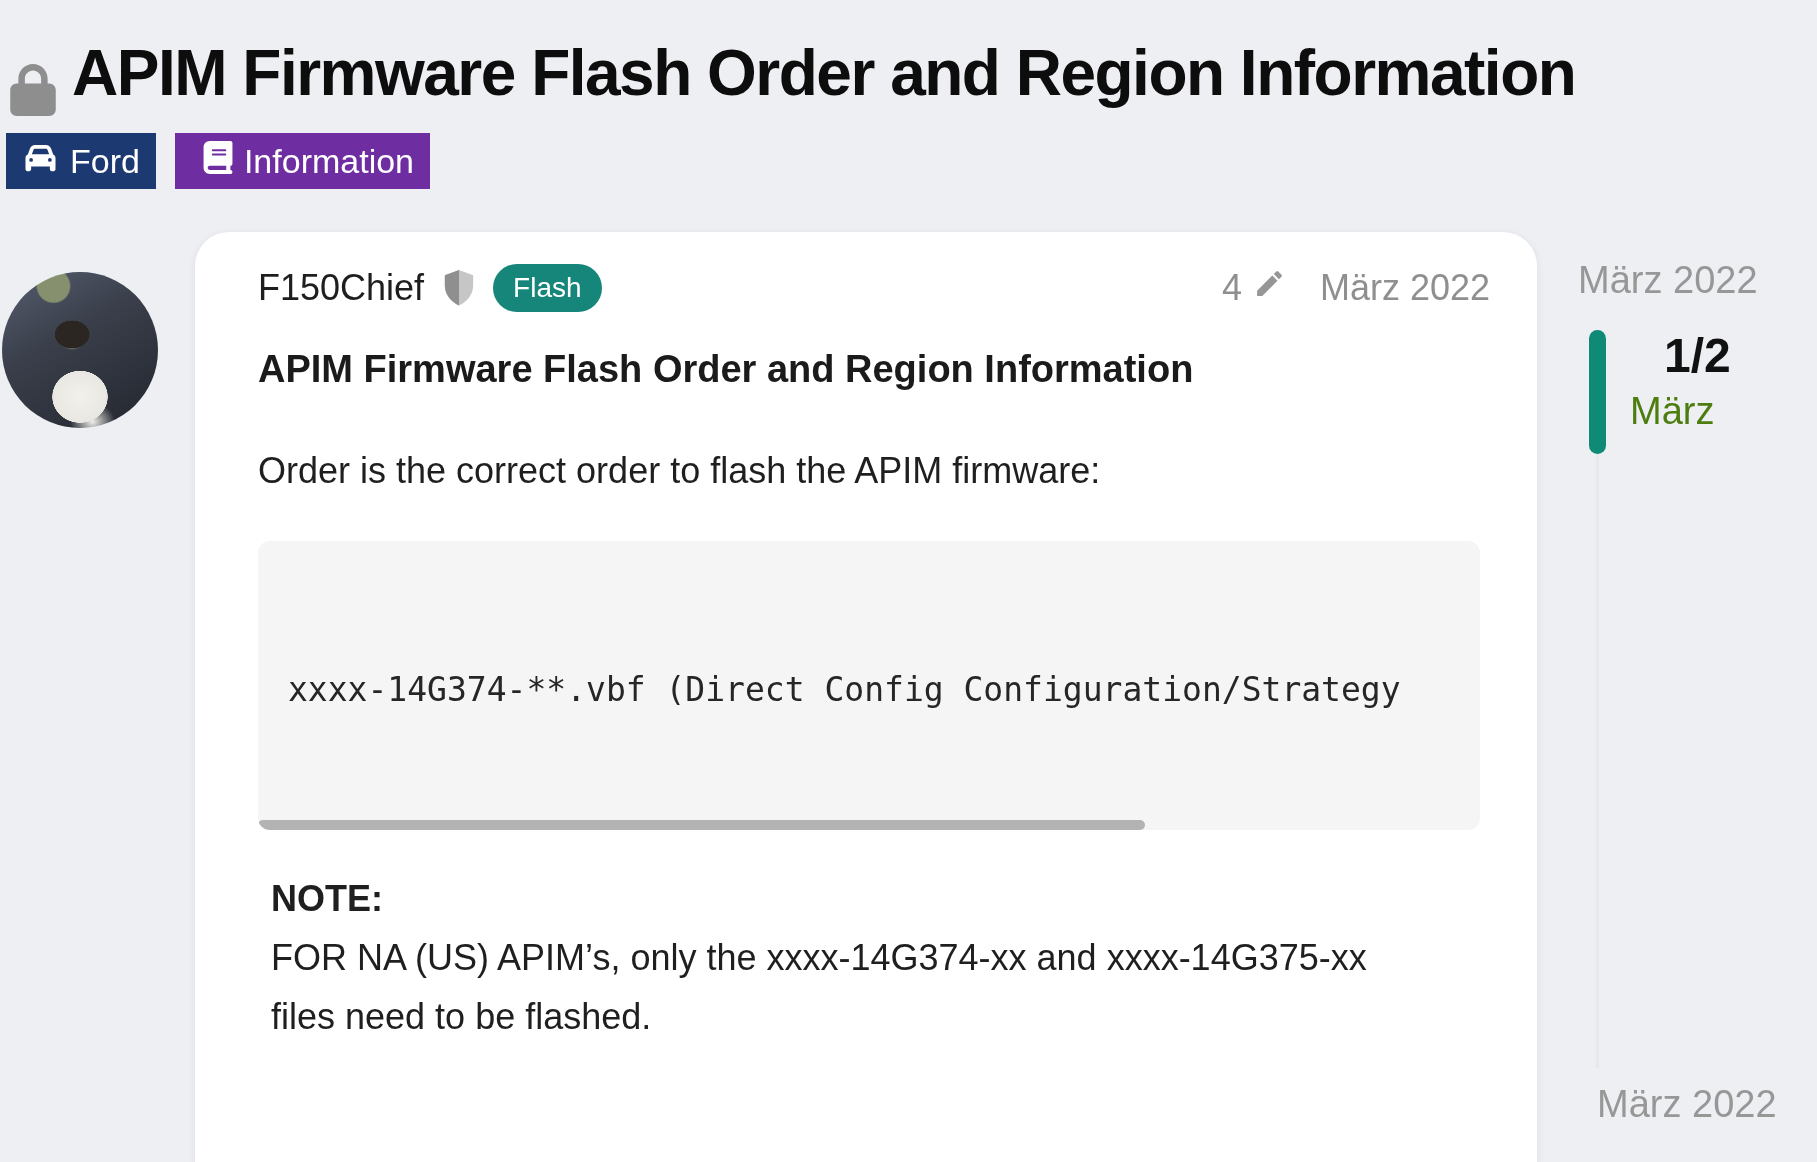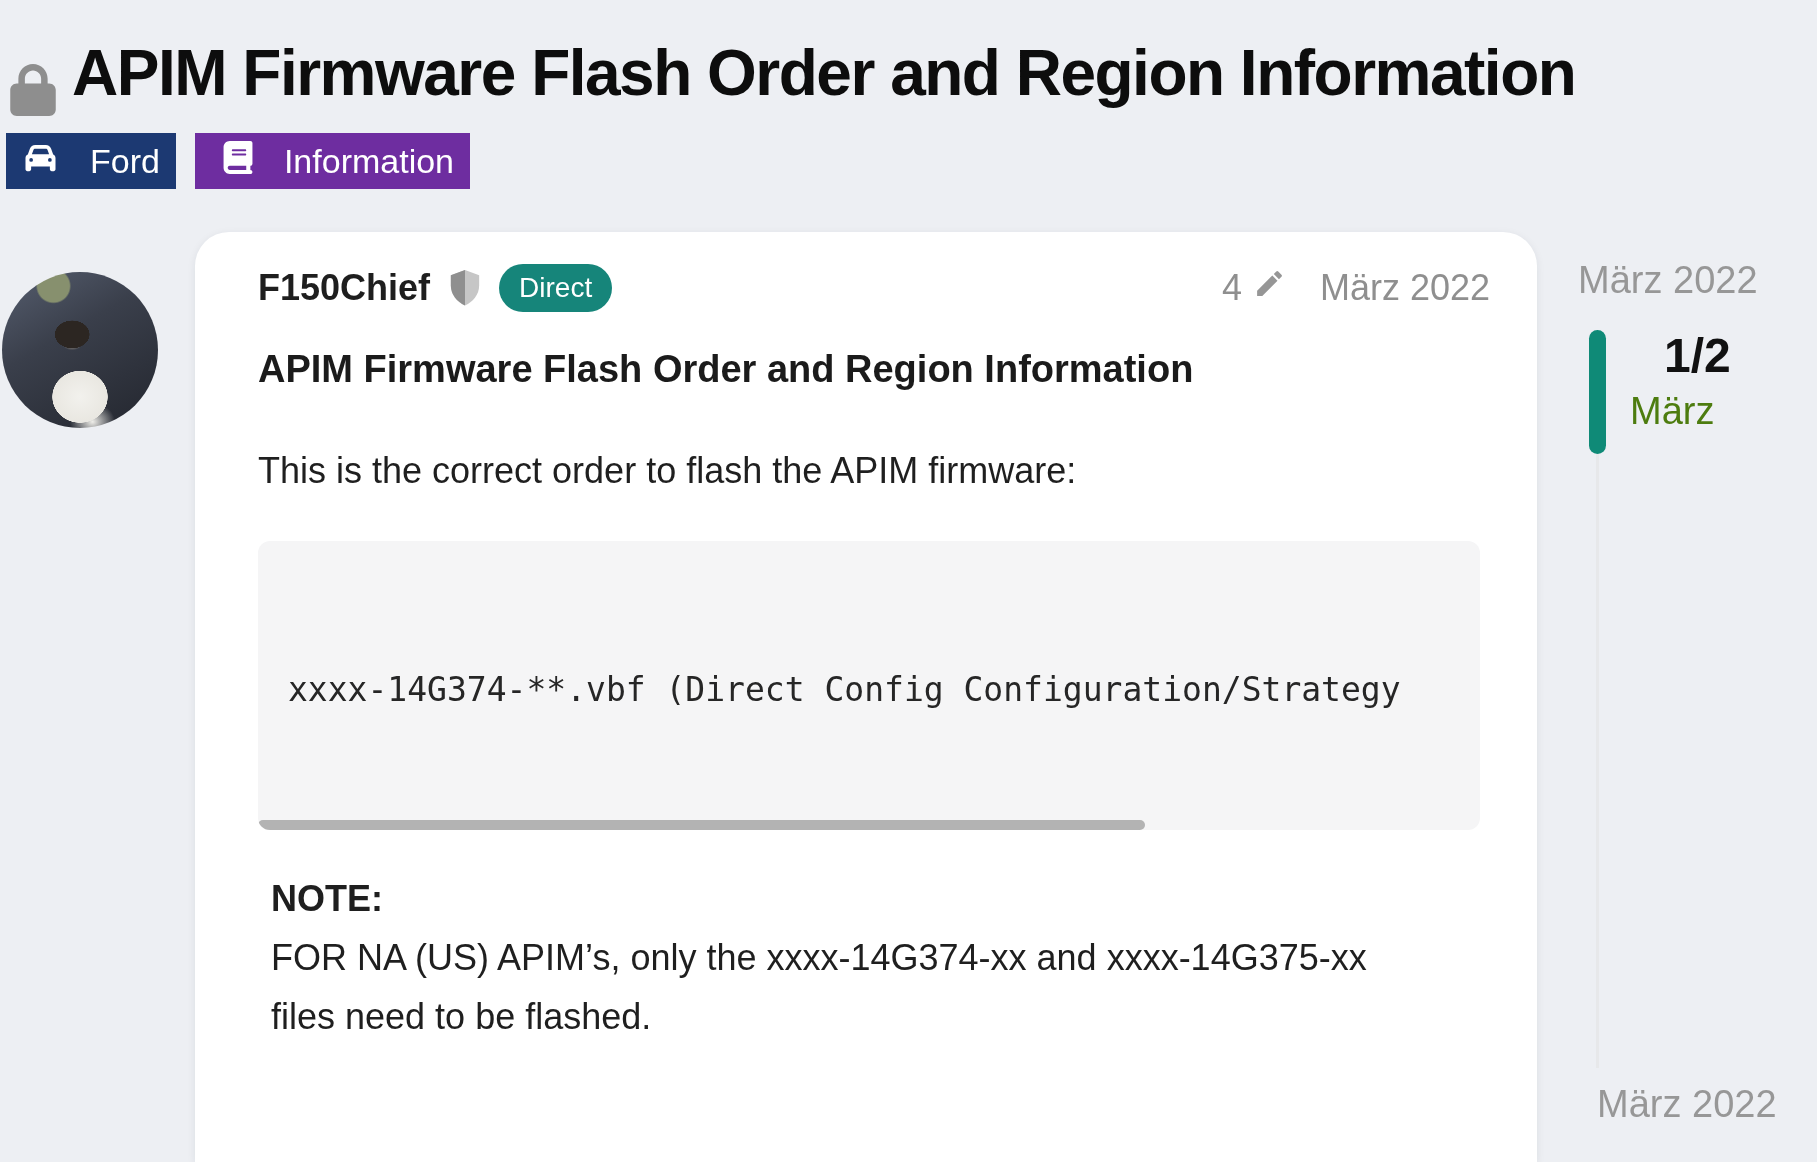--- a/index.html
+++ b/index.html
@@ -4,42 +4,42 @@
 <style>
   html,body{margin:0;padding:0;background:#e4e6ea;}
   #canvas{position:relative;width:1817px;height:1162px;overflow:hidden;
           background:#edeff3;font-family:"Liberation Sans",sans-serif;}
 
   
   .lock{position:absolute;left:10px;top:64px;width:46px;height:52px;}
   .topic-title{position:absolute;left:72px;top:36px;margin:0;white-space:nowrap;
                font-size:64px;line-height:74px;font-weight:700;letter-spacing:-1.5px;color:#0d0d0d;}
   .tags{position:absolute;left:6px;top:133px;display:flex;gap:19px;}
-  .tag{height:56px;display:inline-flex;align-items:center;gap:31px;padding:0 16px;
+  .tag{height:56px;display:inline-flex;align-items:center;gap:11px;padding:0 16px;
        color:#ffffff;font-size:34px;cursor:pointer;}
   .tag-ford{background:#1c3972;}
   .tag-info{background:#6e2da0;padding-left:28px;}
 
   
   .avatar{position:absolute;left:2px;top:272px;width:156px;height:156px;border-radius:50%;
     background:
       radial-gradient(circle at 33% 9%,  #87906e 0%, #87906e 9%, rgba(0,0,0,0) 10%),
       radial-gradient(ellipse 32% 30% at 50% 80%, #f2f1ed 0%, #e9e7e1 55%, rgba(0,0,0,0) 56%),
       radial-gradient(ellipse 24% 20% at 58% 96%, #efeee9 0%, rgba(0,0,0,0) 60%),
       radial-gradient(ellipse 20% 16% at 45% 40%, #2c2622 0%, #2c2622 55%, rgba(0,0,0,0) 56%),
       radial-gradient(ellipse 9% 6% at 45% 46%, #c8b49a 0%, rgba(0,0,0,0) 70%),
       linear-gradient(150deg,#565e6f 0%, #3a3f4b 40%, #23262e 100%);
   }
 
   
   .card{position:absolute;left:195px;top:232px;width:1342px;height:930px;background:#ffffff;
         border-radius:34px 34px 0 0;box-shadow:0 2px 8px rgba(30,35,50,.08);}
   .post-header{position:absolute;left:63px;right:47px;top:30px;height:52px;
                display:flex;align-items:center;}
-  .username{font-size:36px;font-weight:700;color:#1e1e1e;cursor:pointer;}
+  .username{font-size:36px;font-weight:400;color:#1e1e1e;cursor:pointer;}
   .shield{margin-left:18px;width:34px;height:40px;}
   .badge-leader{margin-left:17px;height:48px;display:inline-flex;align-items:center;
                 padding:0 20px;border-radius:24px;background:#16857a;color:#fff;font-size:28px;cursor:pointer;}
   .meta{margin-left:auto;display:flex;align-items:center;color:#8f8f8f;font-size:36px;}
   .edits{display:flex;align-items:center;gap:11px;cursor:pointer;}
   .post-date{margin-left:34px;}
 
   .post-h2{position:absolute;left:63px;top:113px;margin:0;white-space:nowrap;
            font-size:38px;line-height:48px;font-weight:700;color:#1b1b1b;}
   .post-intro{position:absolute;left:63px;top:212px;white-space:nowrap;
@@ -101,37 +101,37 @@
   <article class="card">
 
     <div class="post-header">
       <span class="username">F150Chief</span>
       <span class="shield">
         <svg viewBox="0 0 36 40" width="34" height="40">
           <path d="M18 1 33 6.5 V17 c0 10-6.5 17.5-15 21.5 C9.5 34.5 3 27 3 17 V6.5 Z" fill="#c6c6c6"></path>
           <path d="M18 1 3 6.5 V17 c0 10 6.5 17.5 15 21.5 Z" fill="#8f8f8f"></path>
         </svg>
       </span>
-      <span class="badge-leader">Direct</span>
+      <span class="badge-leader">Flash</span>
       <span class="meta">
         <span class="edits">
           <span>4</span>
           <span>
             <svg viewBox="0 0 24 24" width="33" height="33" fill="#969696">
               <path d="M3 17.25V21h3.75L17.8 9.94l-3.75-3.75L3 17.25zM20.7 7.04a1 1 0 0 0 0-1.41l-2.34-2.34a1 1 0 0 0-1.41 0l-1.83 1.83 3.75 3.75 1.83-1.83z"></path>
             </svg>
           </span>
         </span>
         <span class="post-date">März 2022</span>
       </span>
     </div>
 
     <h2 class="post-h2">APIM Firmware Flash Order and Region Information</h2>
 
-    <div class="post-intro">This is the correct order to flash the APIM firmware:</div>
+    <div class="post-intro">Order is the correct order to flash the APIM firmware:</div>
 
     <div class="codeblock">
       <div class="codelines">
         <div>xxxx-14G374-**.vbf (Direct Config Configuration/Strategy</div>
         
         
         
       </div>
       <div class="hscroll"></div>
     </div>

